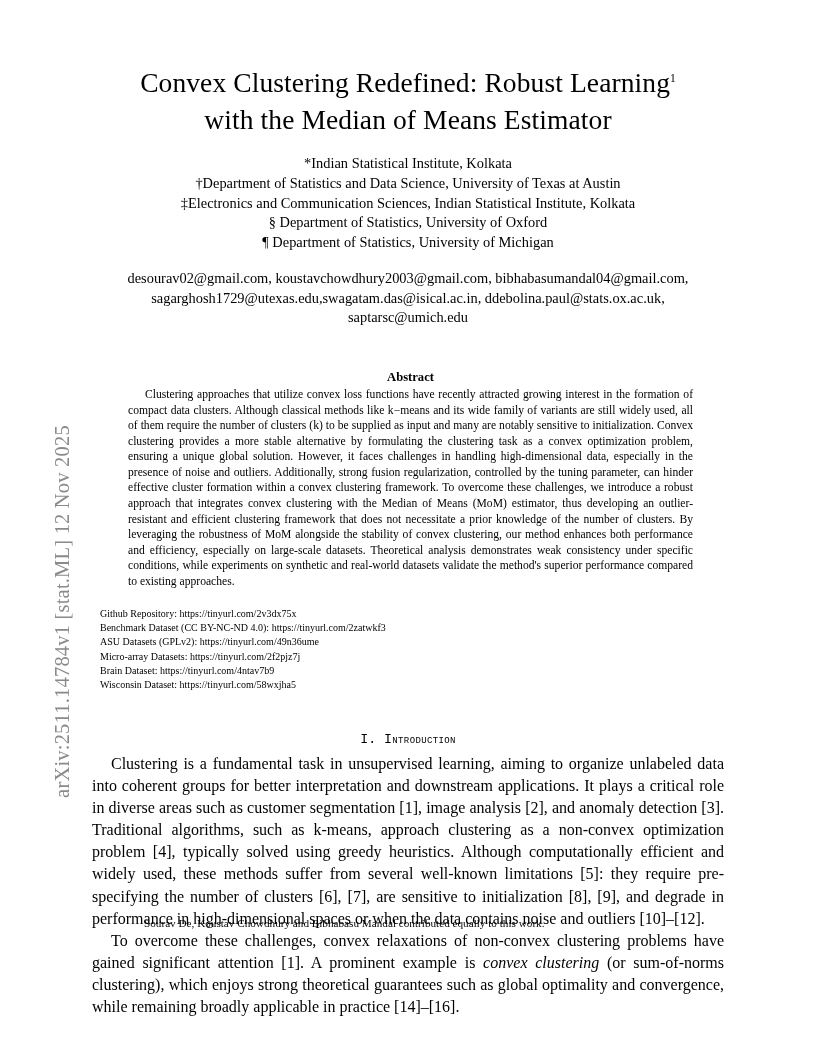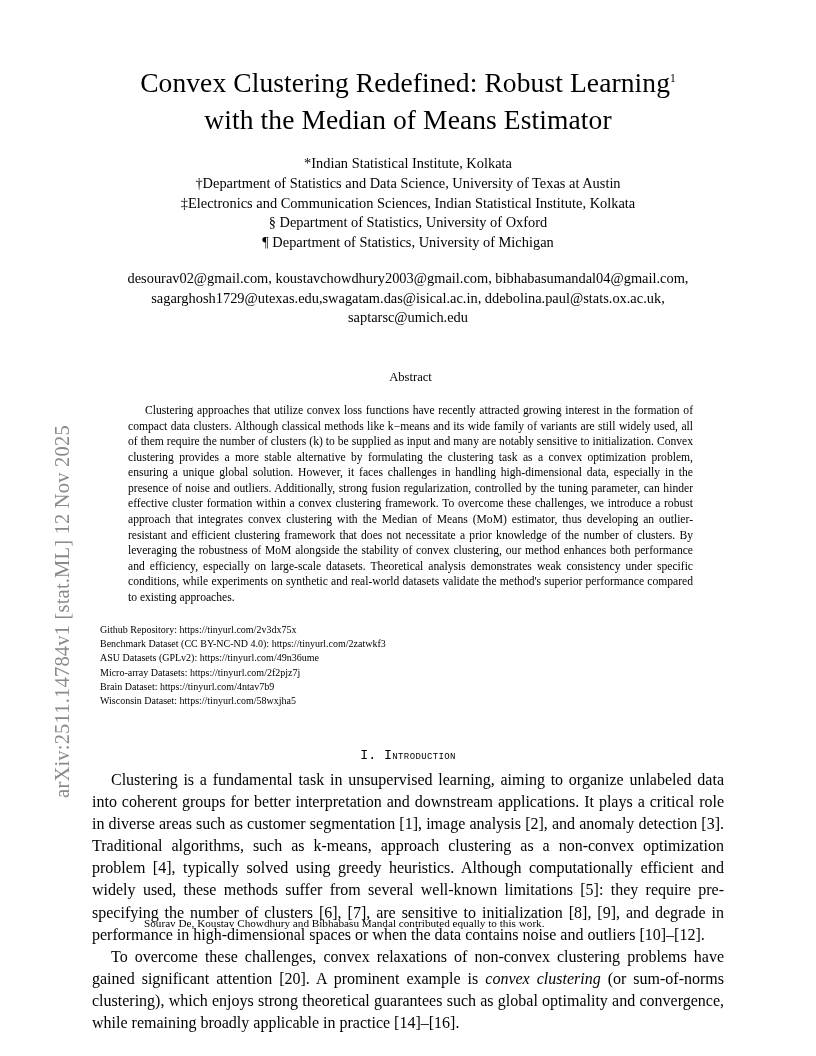--- a/index.html
+++ b/index.html
@@ -79,23 +79,23 @@
     line-height: 1.37;
     text-align: center;
   }
 
   
   .abstract-block {
     margin: 42px 0 0 0;
     padding: 0 31px 0 36px;
   }
   .abstract-title {
-    margin: 0 0 18px 0;
+    margin: 0 0 2px 0;
     font-size: 12.6px;
-    font-weight: normal;
+    font-weight: bold;
     text-align: center;
   }
   .abstract-body {
     margin: 0;
     font-size: 11.6px;
     line-height: 1.345;
     text-align: justify;
     text-indent: 17px;
   }
 
@@ -184,19 +184,19 @@
       <div>Wisconsin Dataset: https://tinyurl.com/58wxjha5</div>
     </div>
 
     <h2 class="section-head">
       <span class="num">I.</span>
       <span class="name">Introduction</span>
     </h2>
 
     <p class="para">Clustering is a fundamental task in unsupervised learning, aiming to organize unlabeled data into coherent groups for better interpretation and downstream applications. It plays a critical role in diverse areas such as customer segmentation [1], image analysis [2], and anomaly detection [3]. Traditional algorithms, such as k-means, approach clustering as a non-convex optimization problem [4], typically solved using greedy heuristics. Although computationally efficient and widely used, these methods suffer from several well-known limitations [5]: they require pre-specifying the number of clusters [6], [7], are sensitive to initialization [8], [9], and degrade in performance in high-dimensional spaces or when the data contains noise and outliers [10]–[12].</p>
 
-    <p class="para"><span>To overcome these challenges, convex relaxations of non-convex clustering problems have gained significant attention [20]. A prominent example is </span><i>convex clustering</i><span> (or sum-of-norms clustering), which enjoys strong theoretical guarantees such as global optimality and convergence, while remaining broadly applicable in practice [14]–[16].</span></p>
+    <p class="para"><span>To overcome these challenges, convex relaxations of non-convex clustering problems have gained significant attention [1]. A prominent example is </span><i>convex clustering</i><span> (or sum-of-norms clustering), which enjoys strong theoretical guarantees such as global optimality and convergence, while remaining broadly applicable in practice [14]–[16].</span></p>
 
   </div>
 
   <div class="footnote">Sourav De, Koustav Chowdhury and Bibhabasu Mandal contributed equally to this work.</div>
 
 </div>
 
 </body></html>

